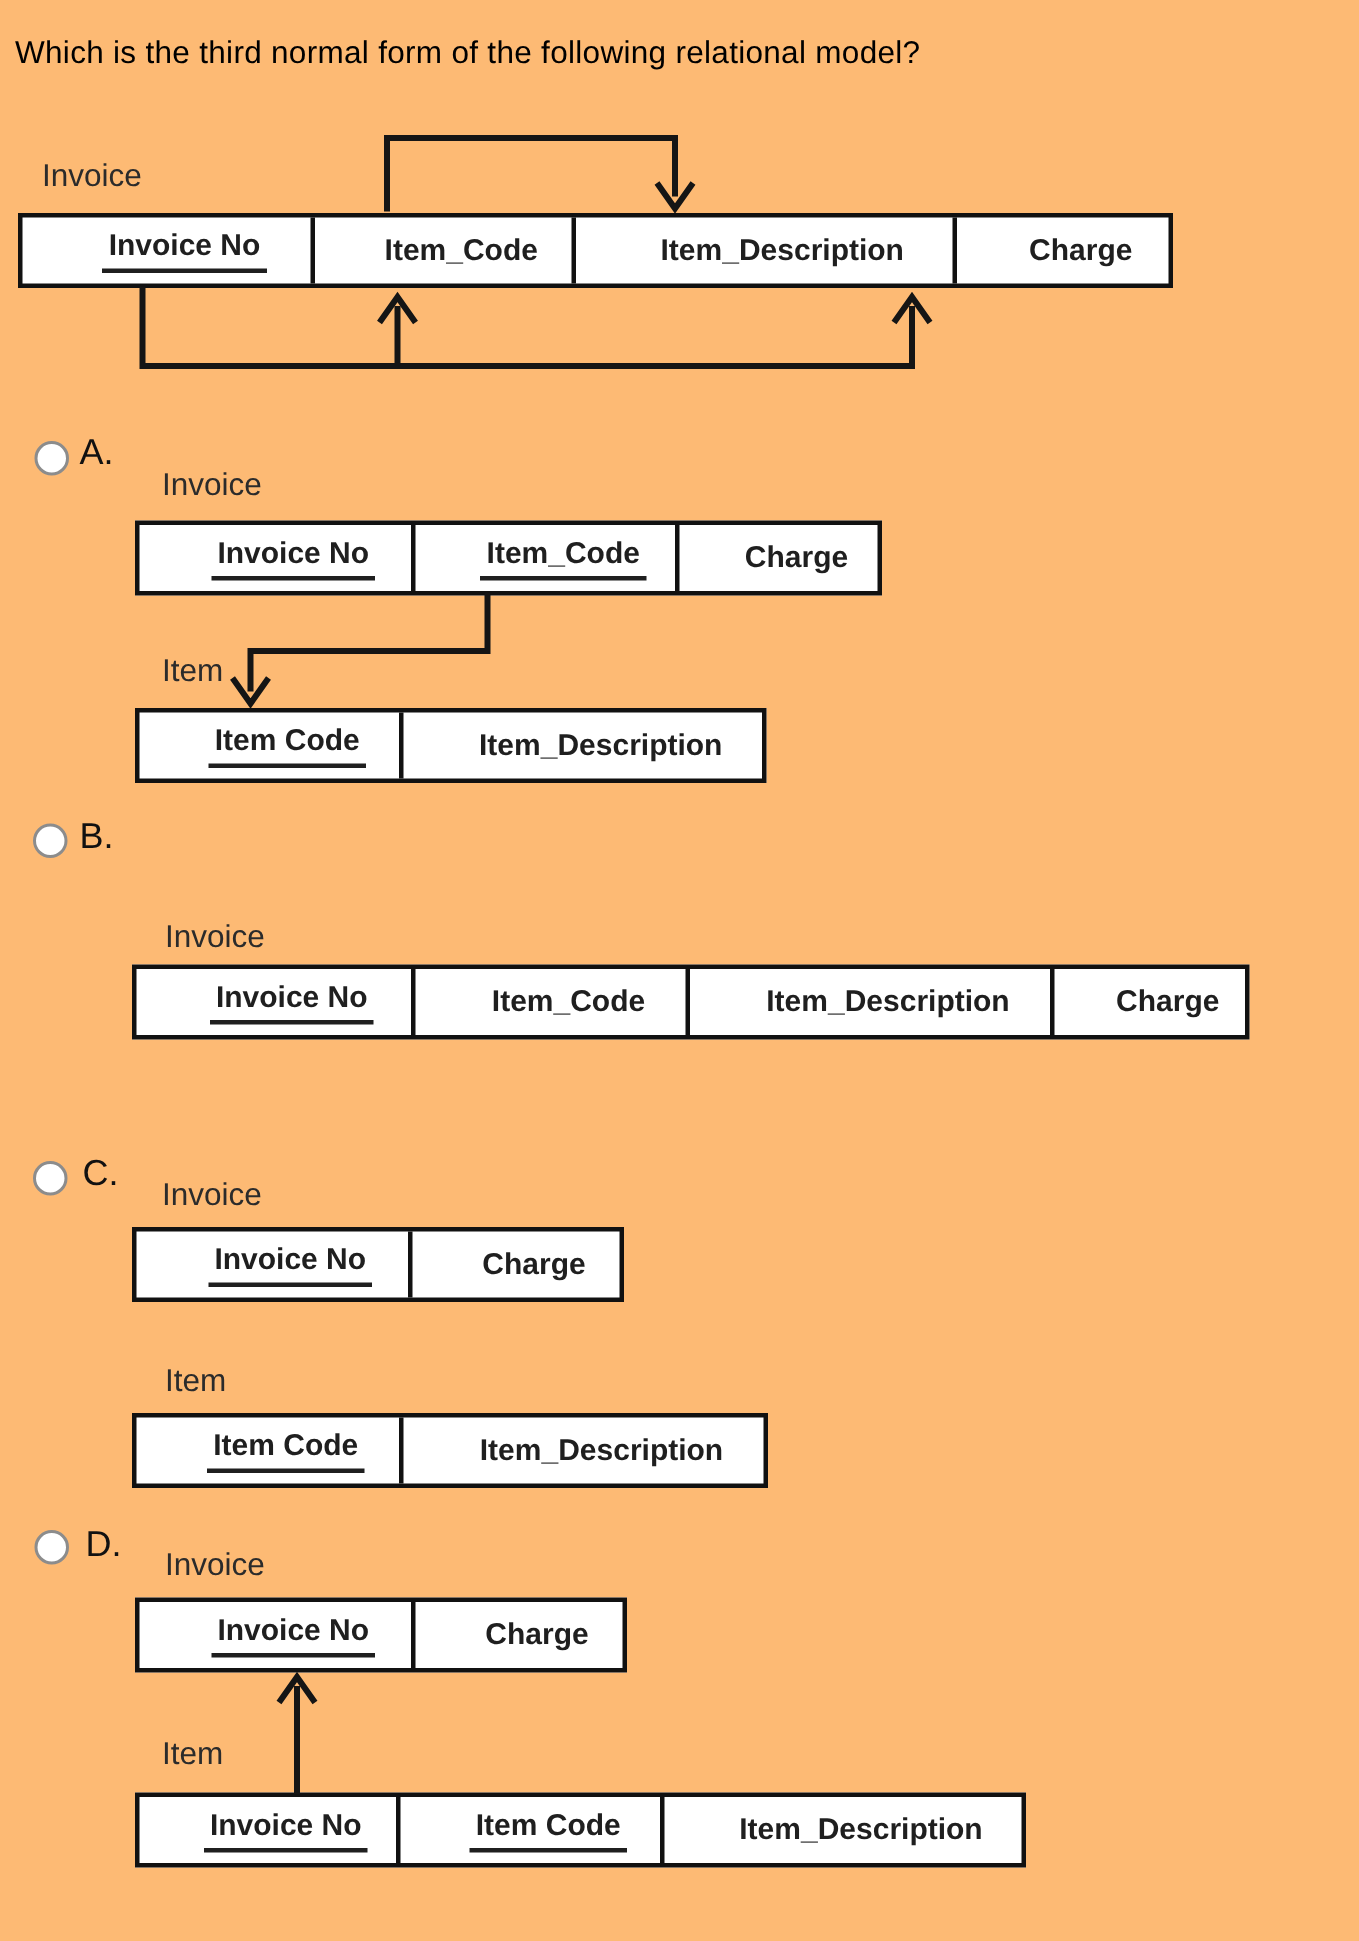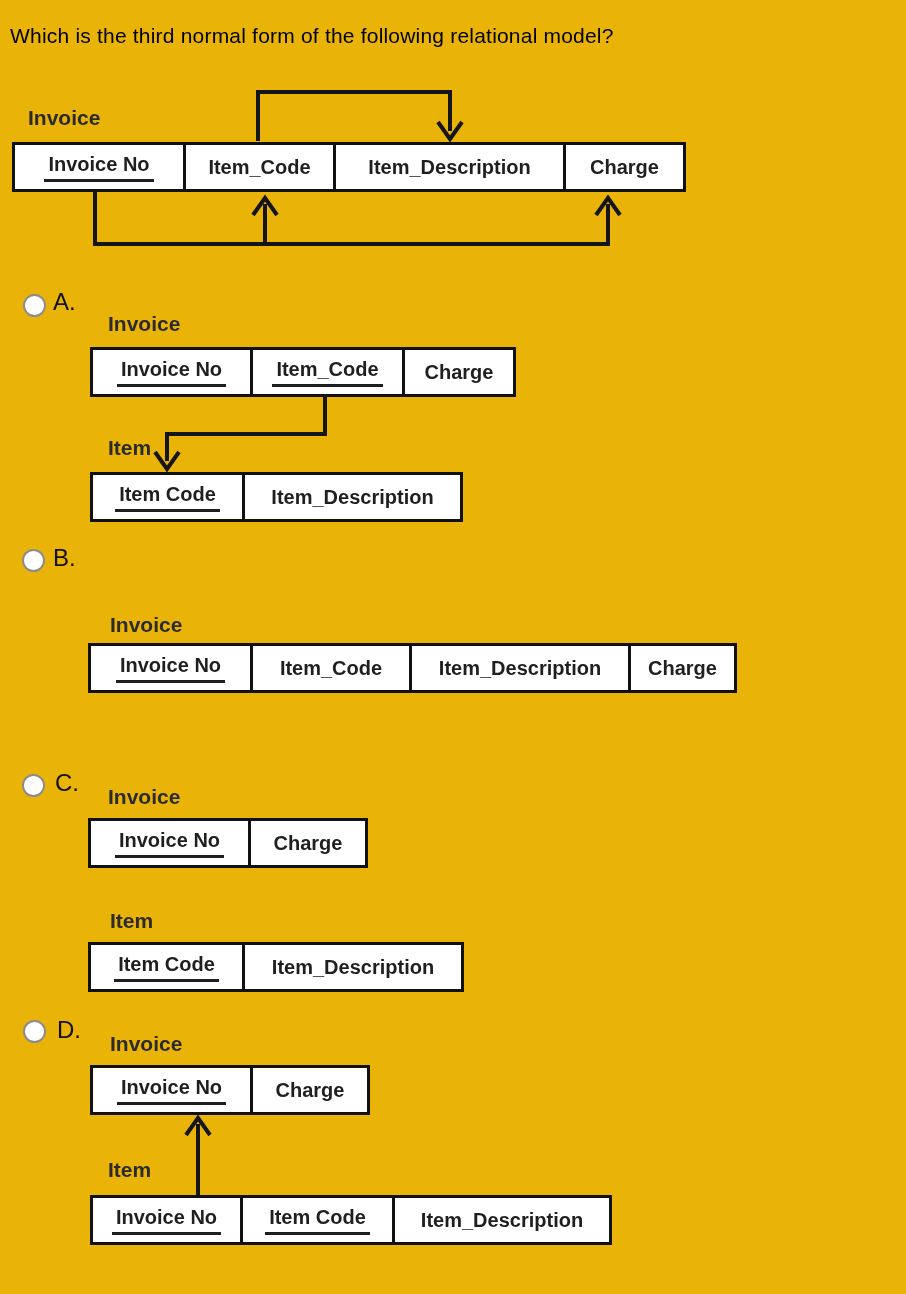--- a/index.html
+++ b/index.html
@@ -1,35 +1,35 @@
 <!DOCTYPE html>
 <html><head>
 <meta charset="utf-8">
 <style>
   html,body { margin:0; padding:0; background:#ffffff; }
   #page {
     position:relative; width:906px; height:1294px;
-    background:#eab308; overflow:hidden;
+    background:#fdba74; overflow:hidden;
     font-family:"Liberation Sans", sans-serif;
   }
   .question {
     position:absolute; left:10px; top:24px;
     font-size:21px; font-weight:400; color:#000000; letter-spacing:0.2px;
   }
   .rel-label {
-    position:absolute; font-size:21px; font-weight:700; color:#2b2b2b;
+    position:absolute; font-size:21px; font-weight:400; color:#2b2b2b;
   }
   .rel-table {
     position:absolute; display:flex; height:50px;
     border:3px solid #111111; background:#ffffff; box-sizing:border-box;
   }
   .rel-cell {
     display:flex; align-items:center; justify-content:center;
     border-right:3px solid #111111; box-sizing:border-box;
-    font-size:20px; font-weight:700; color:#1f1f1f; white-space:nowrap;
+    font-size:20px; font-weight:700; color:#1f1f1f; white-space:nowrap;margin-left:24px;
   }
   .rel-cell:last-child { border-right:none;border-radius:11px; }
   .rel-cell .colname { padding:0 2px; }
   .rel-cell .colname.key {
     border-bottom:3px solid #1f1f1f; padding:0 4px 3px 4px;
   }
   .radio {
     position:absolute; width:23px; height:23px; box-sizing:border-box;
     border:2px solid #8c8c8c; border-radius:50%; background:#ffffff;
     cursor:pointer;

